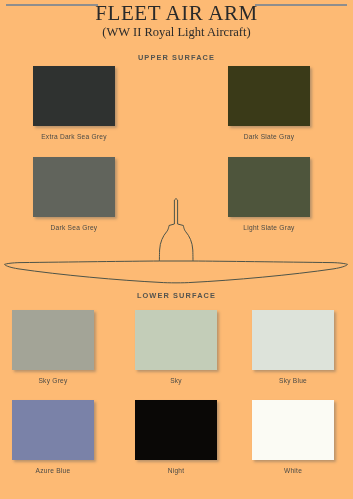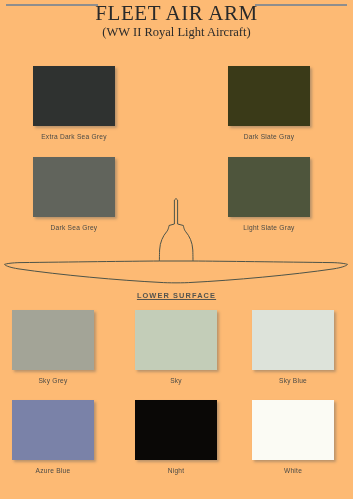--- a/index.html
+++ b/index.html
@@ -66,21 +66,21 @@
     position: absolute;
     width: 353px;
     left: 0;
     text-align: center;
     font-size: 7.4px;
     font-weight: bold;
     letter-spacing: 1.1px;
     color: #54544f;
   }
   #heading-upper { top: 53px; }
-  #heading-lower { top: 291px; text-decoration: underline; }
+  #heading-lower { top: 291px; }
 
   
   .swatch-cell {
     position: absolute;
   }
   .swatch-chip {
     width: 100%;
     height: 60px;
     box-shadow: 1.5px 1.5px 2.5px rgba(90,90,90,0.40);
   }
@@ -122,20 +122,21 @@
 <div id="sheet" style="background: #fdba74;">
 
   <div class="top-rule left" style="background: rgb(142, 142, 142);"></div>
   <div class="top-rule right" style="background: rgb(142, 142, 142);"></div>
 
   <div id="title-block">
     <div id="main-title">FLEET AIR ARM</div>
     <div id="sub-title">(WW II Royal Light Aircraft)</div>
   </div>
 
+  <div class="section-heading" id="heading-upper">UPPER SURFACE</div>
 
   <div class="swatch-cell up-col-l up-row-1">
     <div class="swatch-chip" style="background-color: rgb(47, 50, 48);"></div>
     <div class="swatch-label">Extra Dark Sea Grey</div>
   </div>
 
   <div class="swatch-cell up-col-r up-row-1">
     <div class="swatch-chip" style="background-color: rgb(58, 58, 24);"></div>
     <div class="swatch-label">Dark Slate Gray</div>
   </div>

